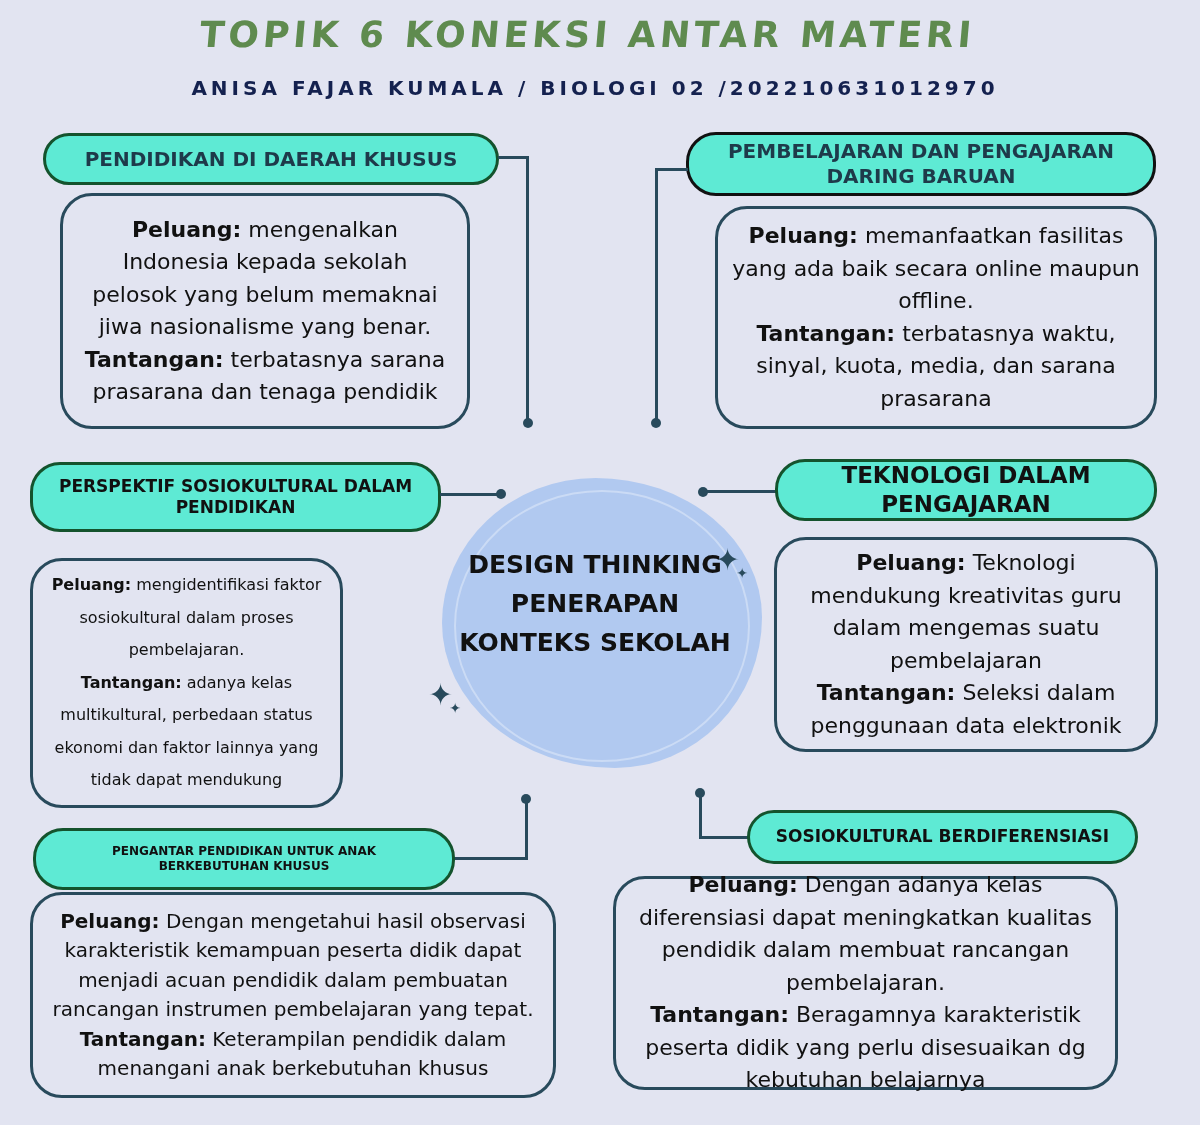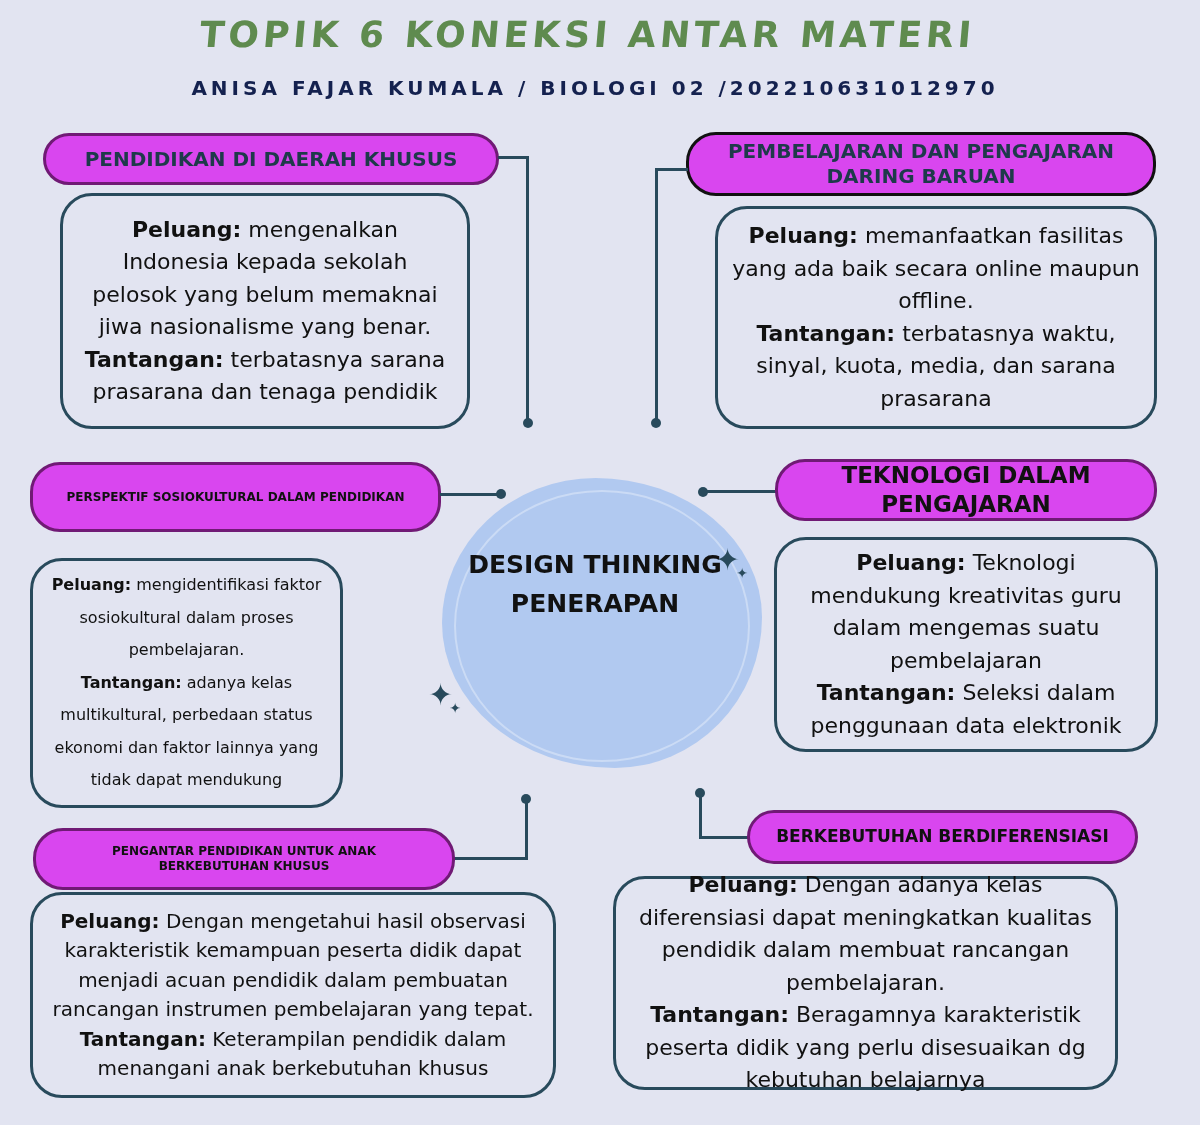--- a/index.html
+++ b/index.html
@@ -15,21 +15,21 @@
     font-family: "DejaVu Sans", sans-serif; font-weight: bold;
     font-size: 36px; color: #5f8b4f; letter-spacing: 4px;
     transform: skewX(-5deg);
   }
   #subtitle {
     left: 0; top: 76px; width: 1190px; text-align: center;
     font-family: "DejaVu Sans", sans-serif; font-weight: bold;
     font-size: 20px; color: #14214f; letter-spacing: 4px;
   }
   .pill {
-    position: absolute; background: #d946ef; border: 3px solid #701a75;
+    position: absolute; background: #5eead4; border: 3px solid #14532d;
     border-radius: 30px; display: flex; align-items: center; justify-content: center;
     text-align: center; font-weight: bold; color: #1e3a4a; box-sizing: border-box;
     line-height: 1.25;
   }
   .pill.dark { color: #111; }
   .pill.blackborder { border-color: #111; }
   .box {
     position: absolute; border: 3px solid #284a5c; border-radius: 32px;
     box-sizing: border-box; display: flex; align-items: center; justify-content: center;
     text-align: center; color: #111; padding: 6px 14px; background: transparent;
@@ -56,41 +56,42 @@
 <body>
 
 <div id="title" class="abs">TOPIK 6 KONEKSI ANTAR MATERI</div>
 <div id="subtitle" class="abs">ANISA FAJAR KUMALA / BIOLOGI 02 /202210631012970</div>
 
 <div id="center-blob" class="abs"></div>
 <div id="center-ring" class="abs"></div>
 <div id="center-text" class="abs">
   <div>DESIGN THINKING</div>
   <div>PENERAPAN</div>
+  <div>KONTEKS SEKOLAH</div>
 </div>
 <div class="sparkle" style="left:715px; top:545px; font-size:30px;">✦<span style="font-size:14px;position:relative;left:-4px;top:8px;">✦</span></div>
 <div class="sparkle" style="left:428px; top:680px; font-size:30px;">✦<span style="font-size:14px;position:relative;left:-4px;top:8px;">✦</span></div>
 
 <div class="pill" style="left:43px; top:133px; width:456px; height:52px; font-size:20px;">PENDIDIKAN DI DAERAH KHUSUS</div>
 <div class="line" style="left:498px; top:156px; width:30px; height:3px;"></div>
 <div class="line" style="left:526px; top:156px; width:3px; height:268px;"></div>
 <div class="dot" style="left:523px; top:418px;"></div>
 <div class="box" style="left:60px; top:193px; width:410px; height:236px; font-size:22px; line-height:32.5px;">
   <p><b>Peluang:</b> <span>mengenalkan Indonesia kepada sekolah pelosok yang belum memaknai jiwa nasionalisme yang benar.</span><br><b>Tantangan:</b> <span>terbatasnya sarana prasarana dan tenaga pendidik</span></p>
 </div>
 
 <div class="pill blackborder" style="left:686px; top:132px; width:470px; height:64px; font-size:20px; padding:0 30px;">PEMBELAJARAN DAN PENGAJARAN DARING BARUAN</div>
 <div class="line" style="left:656px; top:168px; width:32px; height:3px;"></div>
 <div class="line" style="left:655px; top:168px; width:3px; height:256px;"></div>
 <div class="dot" style="left:651px; top:418px;"></div>
 <div class="box" style="left:715px; top:206px; width:442px; height:223px; font-size:22px; line-height:32.5px;">
   <p><b>Peluang:</b> <span>memanfaatkan fasilitas yang ada baik secara online maupun offline.</span><br><b>Tantangan:</b> <span>terbatasnya waktu, sinyal, kuota, media, dan sarana prasarana</span></p>
 </div>
 
-<div class="pill dark" style="left:30px; top:462px; width:411px; height:70px; font-size:12px; padding:0 20px;">PERSPEKTIF SOSIOKULTURAL DALAM PENDIDIKAN</div>
+<div class="pill dark" style="left:30px; top:462px; width:411px; height:70px; font-size:17px; padding:0 20px;">PERSPEKTIF SOSIOKULTURAL DALAM PENDIDIKAN</div>
 <div class="line" style="left:440px; top:493px; width:60px; height:3px;"></div>
 <div class="dot" style="left:496px; top:489px;"></div>
 <div class="box" style="left:30px; top:538px; width:313px; height:250px; font-size:16px; line-height:32.5px;margin-top:20px;">
   <p><b>Peluang:</b> <span>mengidentifikasi faktor  sosiokultural dalam proses pembelajaran.</span><br><b>Tantangan:</b> <span>adanya kelas multikultural, perbedaan status ekonomi dan faktor lainnya yang tidak dapat mendukung</span></p>
 </div>
 
 <div class="dot" style="left:698px; top:487px;"></div>
 <div class="line" style="left:703px; top:490px; width:74px; height:3px;"></div>
 <div class="pill dark" style="left:775px; top:459px; width:382px; height:62px; font-size:23px;">TEKNOLOGI DALAM PENGAJARAN</div>
 <div class="box" style="left:774px; top:537px; width:384px; height:215px; font-size:22px; line-height:32.5px;">
@@ -101,16 +102,16 @@
 <div class="line" style="left:525px; top:798px; width:3px; height:61px;"></div>
 <div class="line" style="left:452px; top:857px; width:76px; height:3px;"></div>
 <div class="pill dark" style="left:33px; top:828px; width:422px; height:62px; font-size:12px; padding:0 30px;">PENGANTAR PENDIDIKAN UNTUK ANAK BERKEBUTUHAN KHUSUS</div>
 <div class="box" style="left:30px; top:892px; width:526px; height:206px; font-size:20px; line-height:29.5px;">
   <p><b>Peluang:</b> <span>Dengan mengetahui hasil observasi karakteristik kemampuan peserta didik dapat menjadi acuan pendidik dalam pembuatan rancangan instrumen pembelajaran yang tepat.</span><br><b>Tantangan:</b> <span>Keterampilan pendidik dalam menangani anak berkebutuhan khusus</span></p>
 </div>
 
 <div class="dot" style="left:695px; top:788px;"></div>
 <div class="line" style="left:699px; top:792px; width:3px; height:46px;"></div>
 <div class="line" style="left:699px; top:836px; width:50px; height:3px;"></div>
-<div class="pill dark" style="left:747px; top:810px; width:391px; height:54px; font-size:17px;">BERKEBUTUHAN BERDIFERENSIASI</div>
+<div class="pill dark" style="left:747px; top:810px; width:391px; height:54px; font-size:17px;">SOSIOKULTURAL BERDIFERENSIASI</div>
 <div class="box" style="left:613px; top:876px; width:505px; height:214px; font-size:22px; line-height:32.5px;">
   <p><b>Peluang:</b> <span>Dengan adanya kelas diferensiasi dapat meningkatkan kualitas pendidik dalam membuat rancangan pembelajaran.</span><br><b>Tantangan:</b> <span>Beragamnya karakteristik peserta didik yang perlu disesuaikan dg kebutuhan belajarnya</span></p>
 </div>
 
 </body></html>

